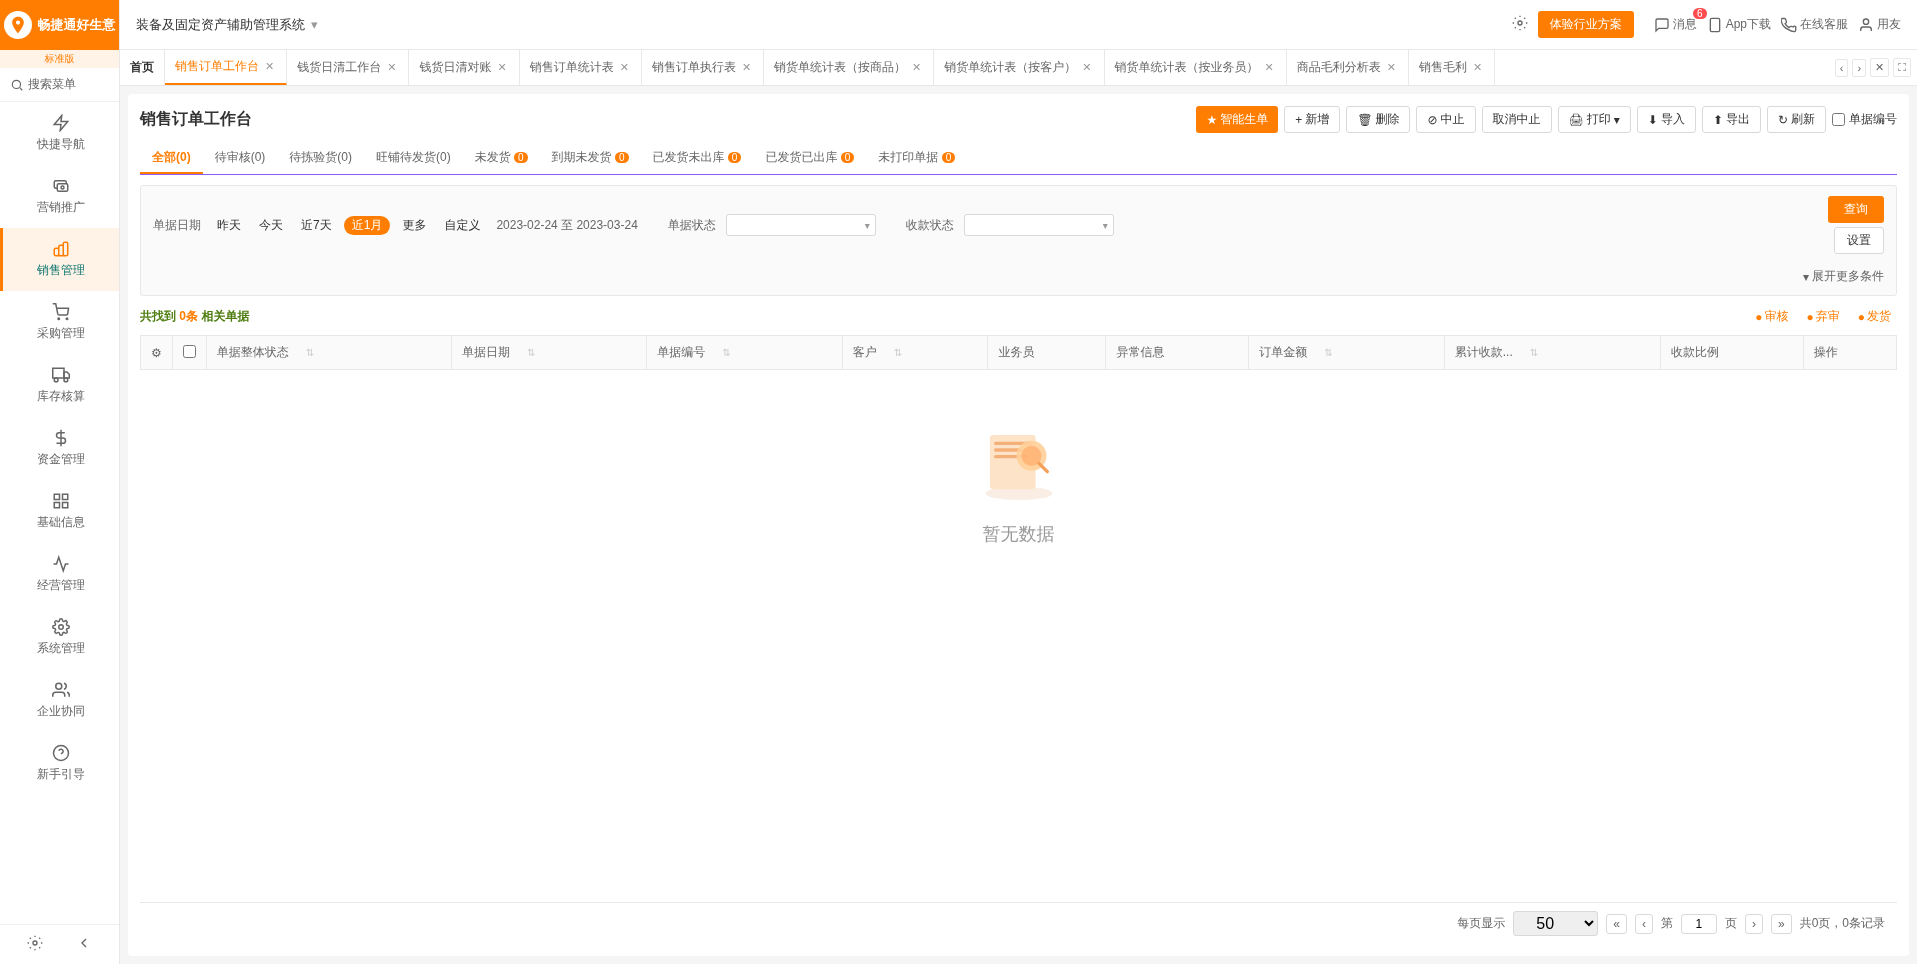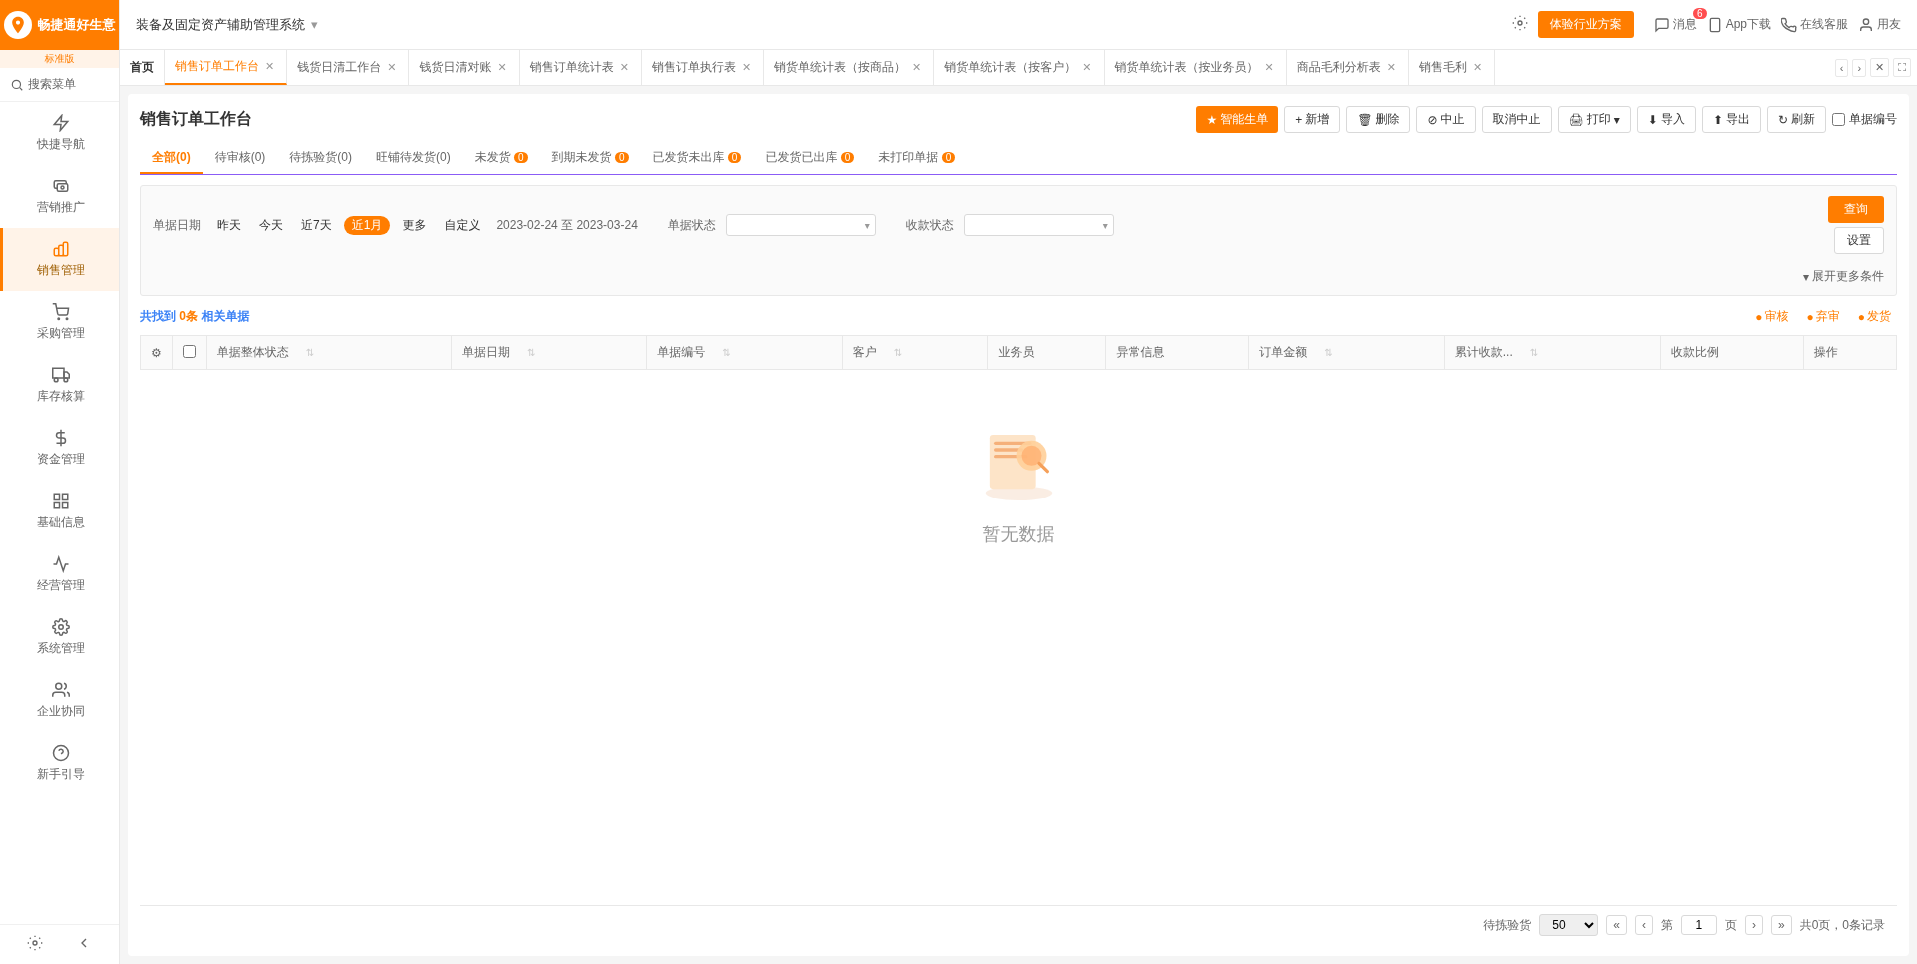--- a/index.html
+++ b/index.html
@@ -6,21 +6,21 @@
     body { font-family: 'Microsoft YaHei', Arial, sans-serif; font-size: 12px; background: #f5f5f5; display: flex; height: 964px; overflow: hidden; }
 
     
     .sidebar { width: 120px; background: #fff; display: flex; flex-direction: column; border-right: 1px solid #e8e8e8; flex-shrink: 0; }
     .sidebar-logo { background: #ff7d00; height: 50px; display: flex; align-items: center; justify-content: center; color: white; font-size: 13px; font-weight: bold; gap: 6px; }
     .sidebar-logo-icon { width: 28px; height: 28px; background: white; border-radius: 50%; display: flex; align-items: center; justify-content: center; }
     .sidebar-logo-icon svg { width: 20px; height: 20px; }
     .sidebar-badge-row { text-align: center; font-size: 10px; color: #ff7d00; background: #fff3e8; padding: 2px 0; }
     .sidebar-search { display: flex; align-items: center; gap: 4px; padding: 8px 10px; cursor: pointer; color: #666; font-size: 12px; border-bottom: 1px solid #f0f0f0; }
     .sidebar-nav-item { display: flex; flex-direction: column; align-items: center; justify-content: center; padding: 12px 6px; cursor: pointer; color: #666; font-size: 12px; gap: 4px; border-left: 3px solid transparent; }
-    .sidebar-nav-item.active { background: #fff3e8; color: #a16207; border-left-color: #ff7d00; justify-content: flex-end; }
+    .sidebar-nav-item.active { background: #fff3e8; color: #0f766e; border-left-color: #ff7d00; justify-content: flex-end; }
     .sidebar-nav-item svg { width: 18px; height: 18px; }
     .sidebar-bottom { margin-top: auto; display: flex; align-items: center; justify-content: space-around; padding: 10px; border-top: 1px solid #f0f0f0; }
 
     
     .main { flex: 1; display: flex; flex-direction: column; overflow: hidden; }
 
     
     .topbar { height: 50px; background: #fff; display: flex; align-items: center; padding: 0 16px; border-bottom: 1px solid #e8e8e8; gap: 10px; }
     .topbar-title { font-size: 13px; color: #333; flex: 1; display: flex; align-items: center; gap: 6px; }
     .topbar-btn-orange { background: #ff7d00; color: white; border: none; padding: 5px 12px; border-radius: 3px; cursor: pointer; font-size: 12px; }
@@ -62,38 +62,38 @@
     .filter-select { border: 1px solid #d9d9d9; border-radius: 3px; padding: 3px 24px 3px 8px; font-size: 12px; color: #333; background: #fff; cursor: pointer; appearance: none; min-width: 150px; position: relative; }
     .filter-select-wrap { position: relative; display: inline-flex; align-items: center; }
     .filter-select-wrap::after { content: '▾'; position: absolute; right: 6px; color: #999; pointer-events: none; font-size: 10px; }
     .filter-expand { display: flex; align-items: center; gap: 3px; color: #666; cursor: pointer; font-size: 12px; margin-left: auto; }
     .query-btn { background: #ff7d00; color: white; border: none; padding: 5px 16px; border-radius: 3px; cursor: pointer; font-size: 12px; text-align: right; }
     .setting-btn { background: #fff; color: #333; border: 1px solid #d9d9d9; padding: 4px 12px; border-radius: 3px; cursor: pointer; font-size: 12px; }
 
     
     .table-toolbar { display: flex; align-items: center; justify-content: space-between; margin-bottom: 8px; }
     .table-count { font-size: 12px; color: #666; }
-    .table-count span { color: #3b82f6; font-weight: bold; }
+    .table-count span { color: #4d7c0f; font-weight: bold; }
     .table-actions { display: flex; align-items: center; gap: 6px; }
     .tbl-btn { background: #fff; border: none; color: #ff7d00; font-size: 12px; cursor: pointer; display: flex; align-items: center; gap: 2px; padding: 2px 6px; }
 
     
     .data-table { width: 100%; border-collapse: collapse; font-size: 12px; }
     .data-table th { background: #fafafa; color: #666; padding: 8px 10px; border: 1px solid #e8e8e8; text-align: left; white-space: nowrap; font-weight: normal; }
     .th-sort { display: flex; align-items: center; gap: 17px; }
     .sort-icon { color: #ccc; font-size: 10px; }
 
     
     .empty-state { display: flex; flex-direction: column; align-items: center; justify-content: center; flex: 1; padding: 40px; }
     .empty-icon { width: 100px; height: 100px; margin-bottom: 12px; }
     .empty-text { color: #999; font-size: 18px; }
 
     
     .pagination { display: flex; align-items: center; justify-content: flex-end; padding: 8px 12px; background: #fff; border-top: 1px solid #e8e8e8; gap: 8px; font-size: 12px; color: #666; margin-top: auto; }
-    .page-size-select { border: 1px solid #d9d9d9; border-radius: 3px; padding: 2px 8px; font-size: 12px; }
+    .page-size-select { border: 1px solid #d9d9d9; border-radius: 3px; padding: 2px 18px; font-size: 16px; }
     .page-btn { border: 1px solid #d9d9d9; background: #fff; border-radius: 3px; padding: 2px 6px; cursor: pointer; color: #666; font-size: 12px; }
     .page-input { border: 1px solid #d9d9d9; border-radius: 3px; width: 36px; padding: 2px 4px; text-align: center; font-size: 12px; }
 
     
     .table-scroll { overflow-x: auto; }
     .table-scroll::-webkit-scrollbar { height: 6px; }
     .table-scroll::-webkit-scrollbar-thumb { background: #ccc; border-radius: 3px; }
 
     .checkbox-col { width: 30px; text-align: center; }
     .gear-col { width: 30px; text-align: center; }
@@ -535,21 +535,21 @@
               <circle cx="75" cy="55" r="18" fill="#ffcf99" opacity="0.9"></circle>
               <circle cx="75" cy="55" r="12" fill="#ff9c55" opacity="0.5"></circle>
               <line x1="84" y1="64" x2="94" y2="74" stroke="#f5a05a" stroke-width="4" stroke-linecap="round"></line>
             </g>
           </svg>
           <span class="empty-text">暂无数据</span>
         </div>
       </div>
 
       <div class="pagination">
-        <span>待拣验货</span>
+        <span>每页显示</span>
         <select class="page-size-select">
           <option value="50">50</option>
           <option value="100">100</option>
           <option value="200">200</option>
         </select>
         <button class="page-btn">«</button>
         <button class="page-btn">‹</button>
         <span>第</span>
         <input type="text" class="page-input" value="1" style="">
         <span>页</span>

